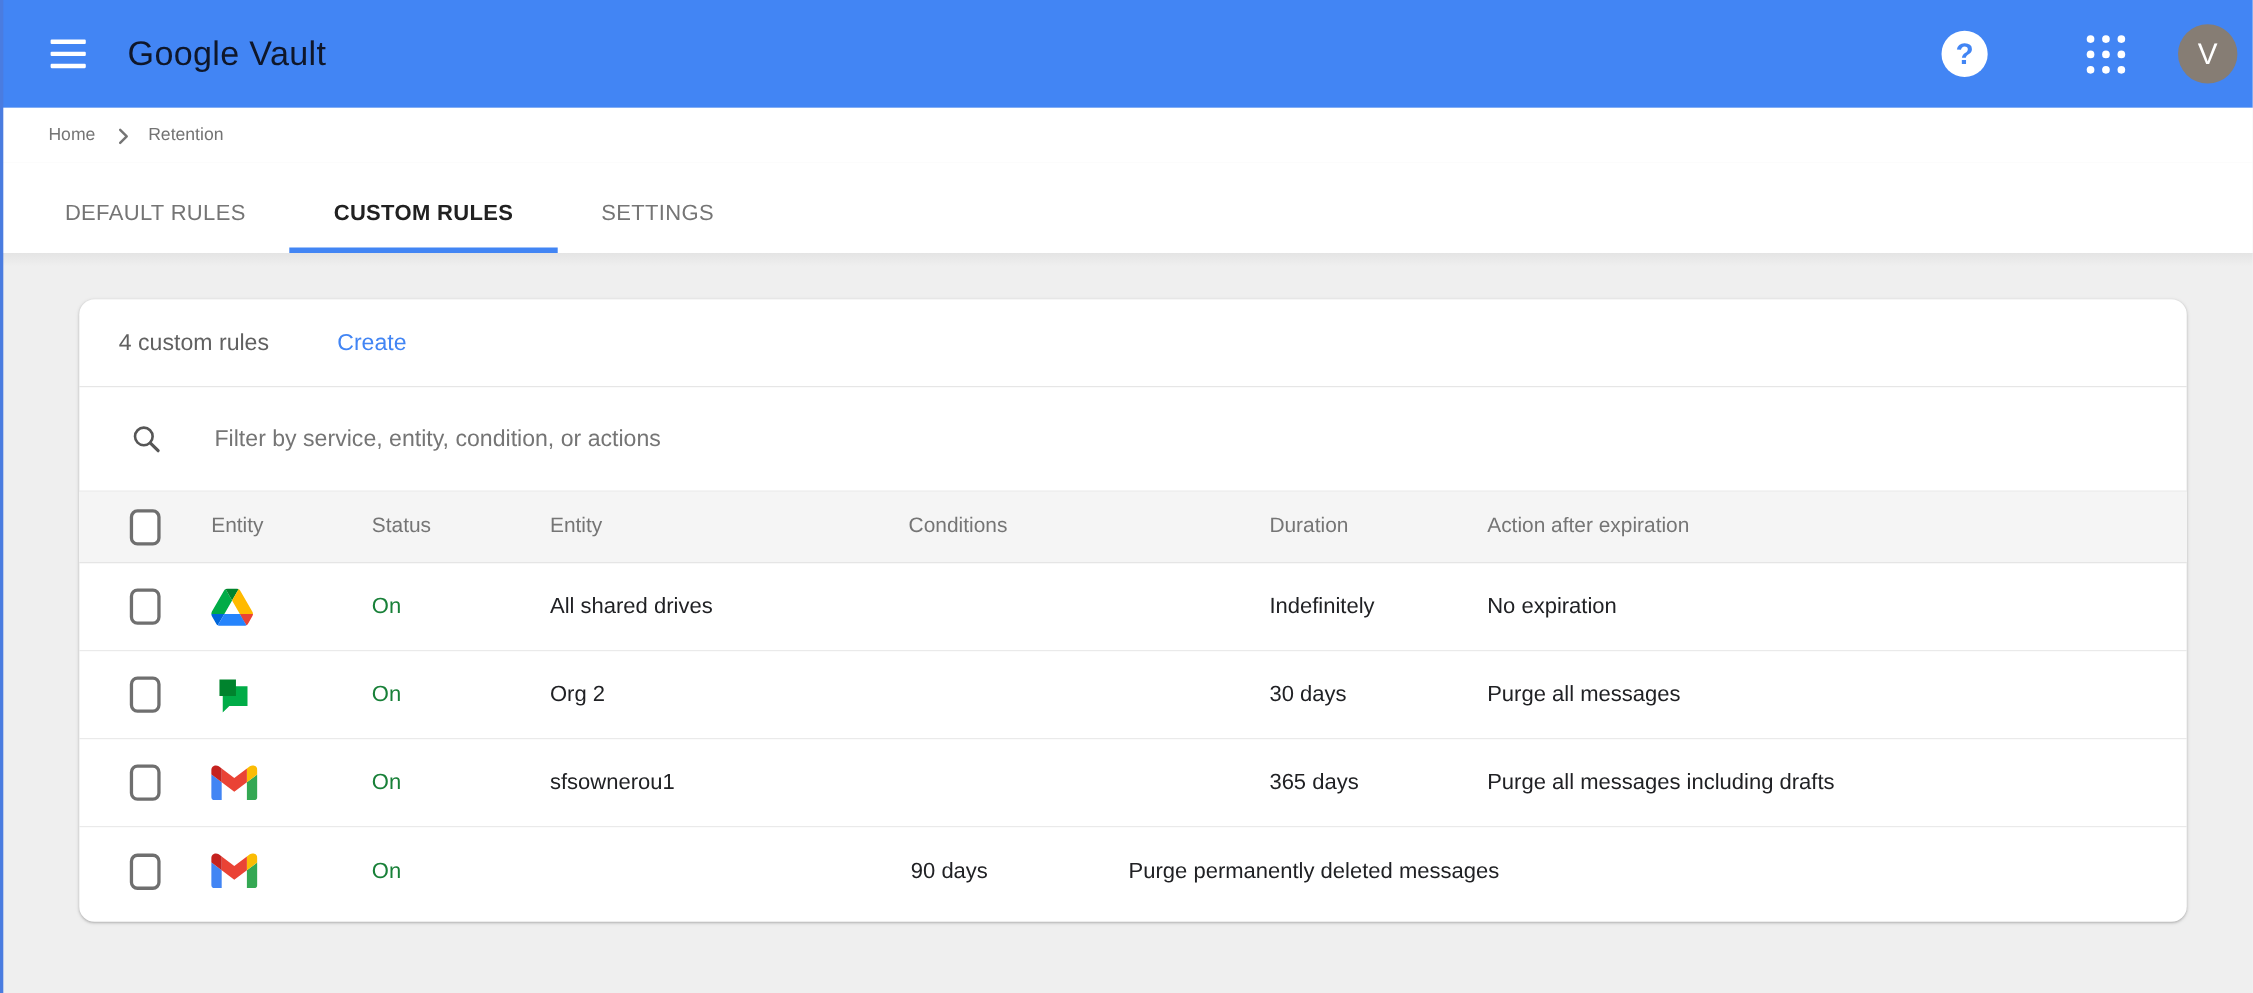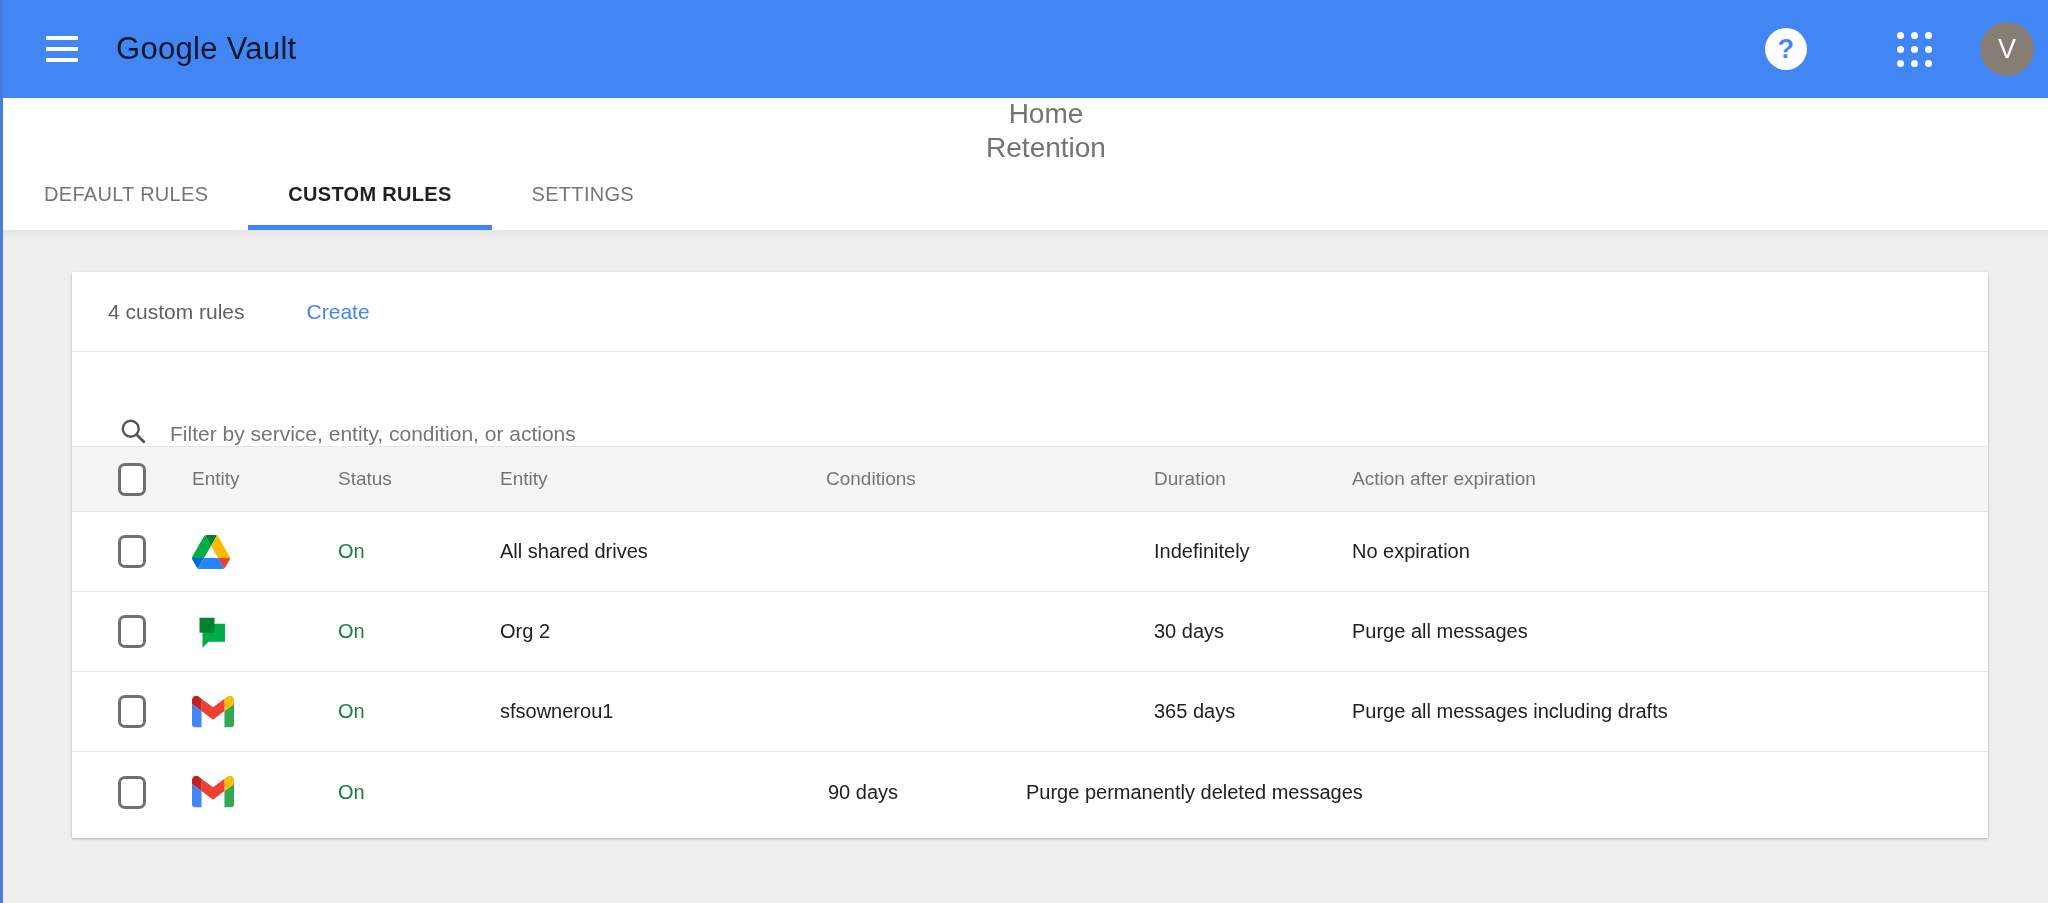--- a/index.html
+++ b/index.html
@@ -23,41 +23,41 @@
   .app-title{color:#0f172a;font-size:31px;letter-spacing:.3px;margin-left:38px;font-weight:400;}
   .appbar-spacer{flex:1;}
   .help-btn{width:42px;height:42px;border-radius:50%;background:#fff;color:var(--app-bar-blue);
     display:flex;align-items:center;justify-content:center;font-size:27px;font-weight:700;cursor:pointer;margin-right:90px;}
   .apps-grid{display:grid;grid-template-columns:repeat(3,7px);grid-template-rows:repeat(3,7px);gap:7px;cursor:pointer;margin-right:48px;}
   .apps-grid i{width:7px;height:7px;border-radius:50%;background:#fff;}
   .avatar{width:54px;height:54px;border-radius:50%;background:var(--avatar-brown);color:#fff;
     display:flex;align-items:center;justify-content:center;font-size:27px;cursor:pointer;}
 
   
-  .breadcrumb-bar{height:50px;background:#fff;display:flex;align-items:center;padding-left:44px;font-size:28px;flex-direction:column;}
+  .breadcrumb-bar{height:50px;background:#fff;display:flex;align-items:center;padding-left:44px;font-size:16px;}
   .crumb-home{color:var(--text-secondary);cursor:pointer;}
   .crumb-chevron{width:22px;height:22px;margin:2px 12px 0 14px;}
   .crumb-current{color:#737373;}
 
   
-  .tabs-bar{height:82px;background:#fff;display:flex;align-items:flex-end;padding-left:4px;text-align:center;}
+  .tabs-bar{height:82px;background:#fff;display:flex;align-items:flex-end;padding-left:19px;text-align:center;}
   .tab{font-size:20px;letter-spacing:.3px;color:var(--text-secondary);padding:0 40px 19px;cursor:pointer;
     border-bottom:5px solid transparent;}
   .tab.active{color:#212121;font-weight:700;border-bottom-color:var(--accent-blue);}
 
   
   .content{height:673px;background:linear-gradient(to bottom,#e4e4e4 0,#efefef 12px);padding-top:42px;}
-  .card{margin-left:72px;width:1916px;background:#fff;border-radius:0;
+  .card{margin-left:72px;width:1916px;background:#fff;border-radius:14px;
     box-shadow:0 1px 2px rgba(0,0,0,.18),0 1px 4px rgba(0,0,0,.10);padding-bottom:6px;}
 
   .card-header{height:80px;display:flex;align-items:center;border-bottom:1px solid #e4e4e4;padding-left:36px;}
   .rule-count{font-size:21px;color:#616161;}
   .create-link{font-size:21px;color:var(--accent-blue);margin-left:62px;cursor:pointer;font-weight:500;}
 
-  .filter-row{height:95px;display:flex;align-items:flex-end;border-bottom:1px solid #e4e4e4;padding-left:46px;}
+  .filter-row{height:95px;display:flex;align-items:center;border-bottom:1px solid #e4e4e4;padding-left:46px;gap:25px;}
   .search-icon{width:30px;height:30px;flex:0 0 auto;}
   .filter-input{border:none;outline:none;font-size:21px;margin-left:22px;flex:1;color:#28292c;
     font-family:"Liberation Sans",sans-serif;background:transparent;}
   .filter-input::placeholder{color:var(--text-secondary);opacity:1;}
 
   
   .thead{height:65px;background:#f5f5f5;display:flex;align-items:center;border-bottom:1px solid #e4e4e4;
     font-size:19px;color:var(--text-secondary);}
   .trow{height:80px;display:flex;align-items:center;border-bottom:1px solid #e8e8e8;font-size:20px;color:var(--text-primary);justify-content:space-between;}
   .trow:last-child{border-bottom:none;}

